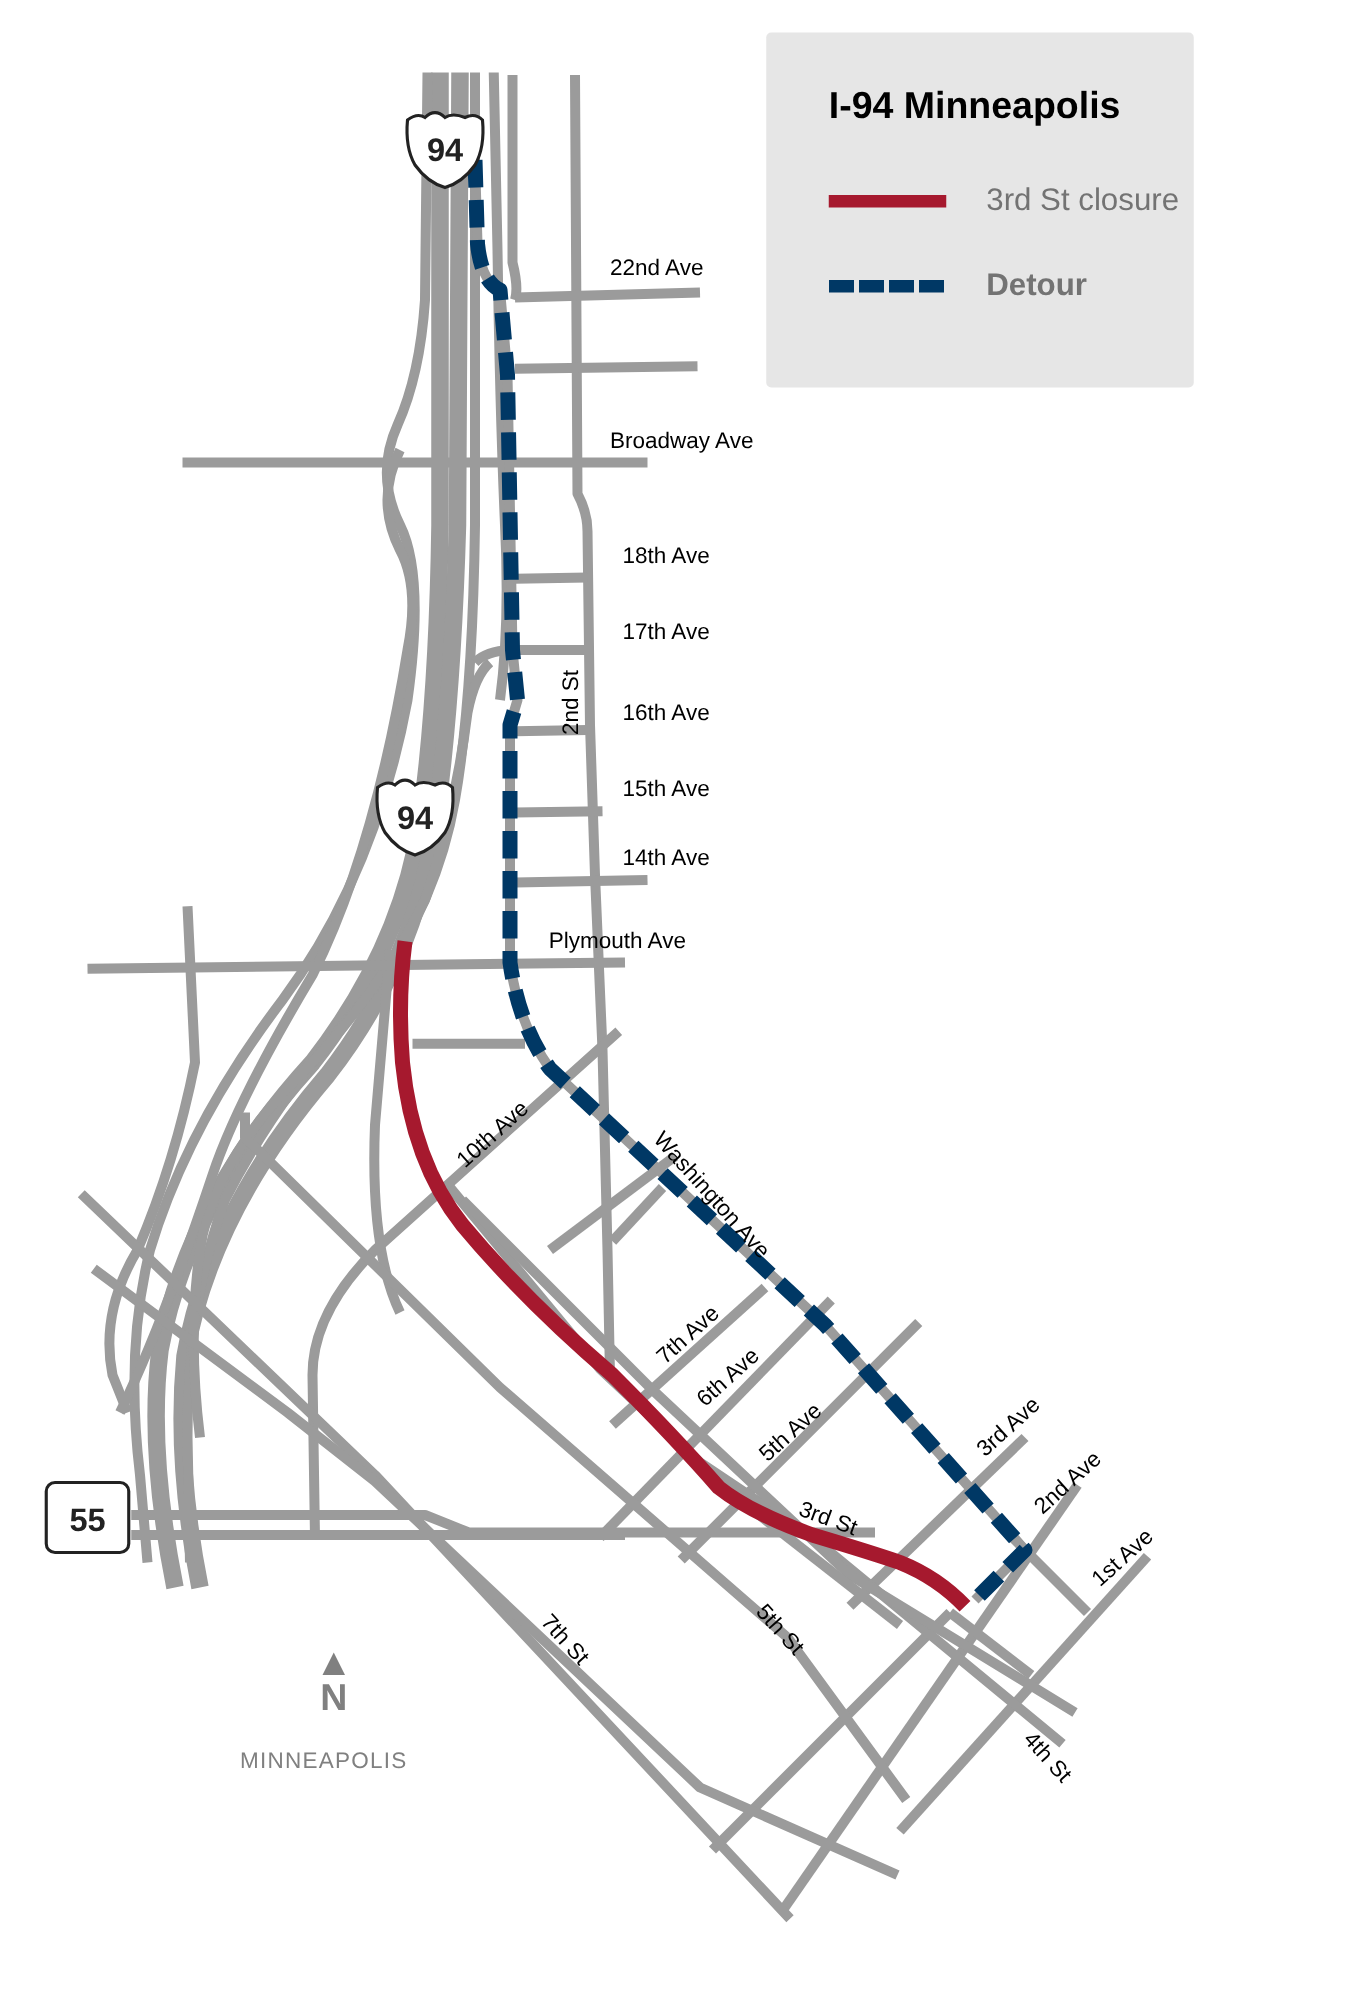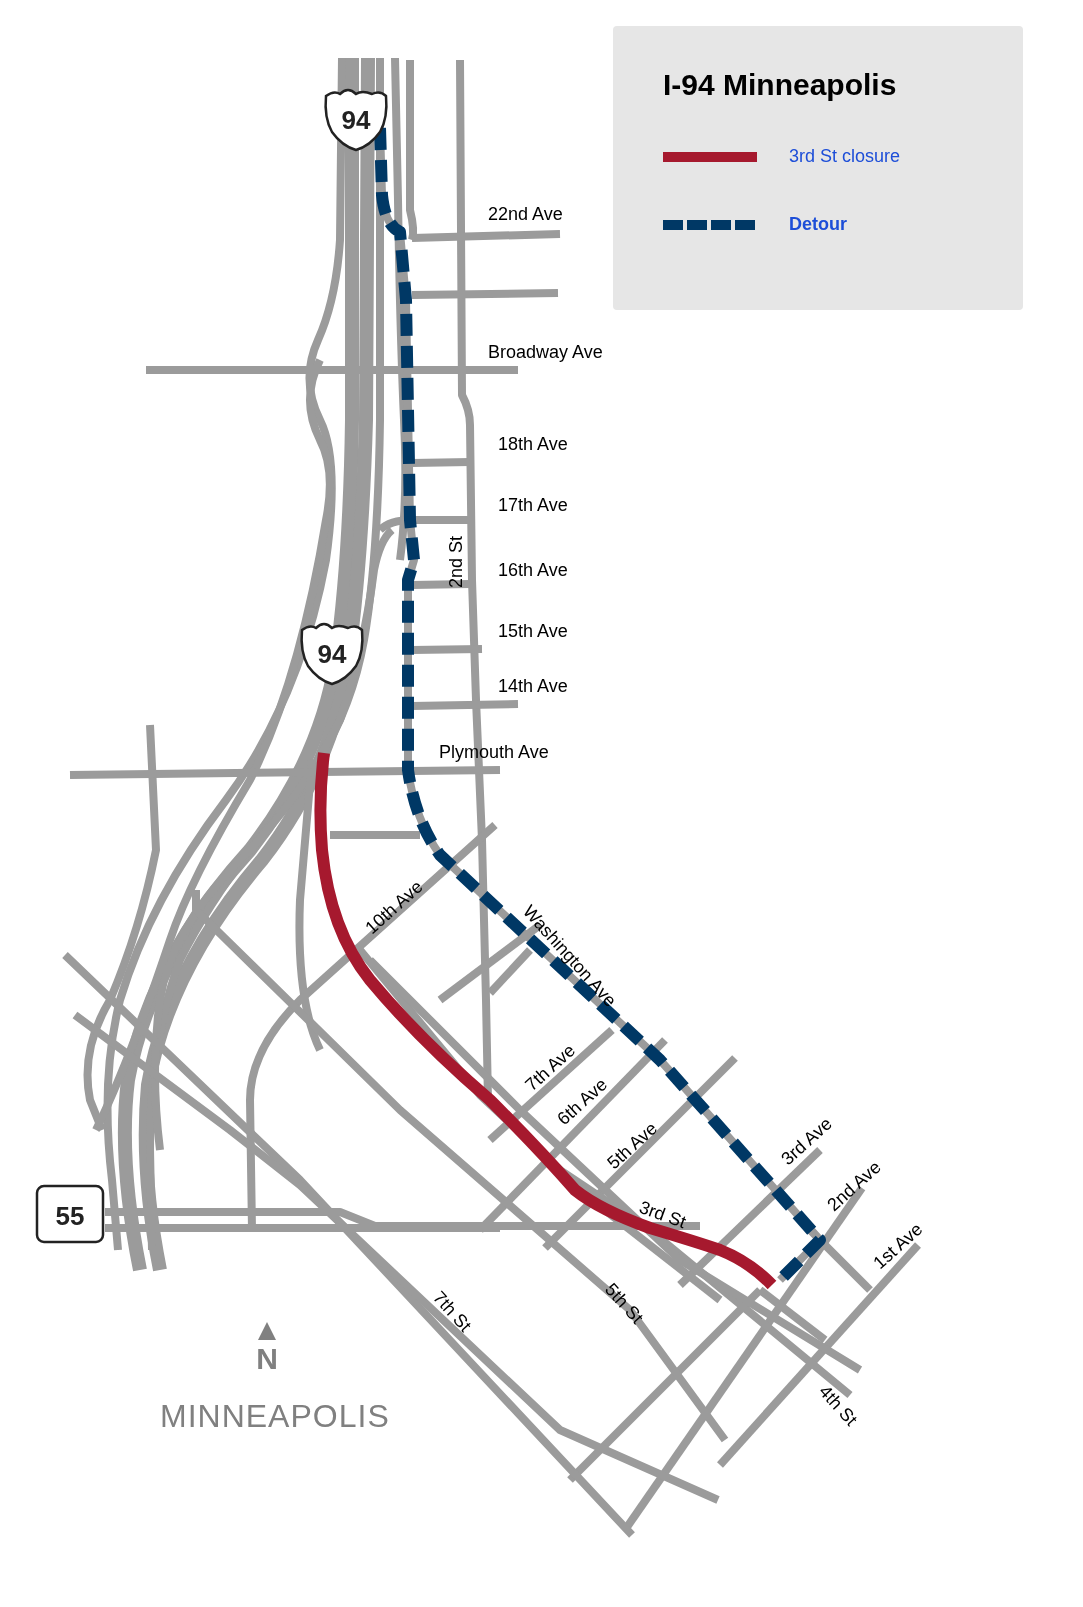--- a/index.html
+++ b/index.html
@@ -4,31 +4,31 @@
 <style>
   html, body { margin: 0; padding: 0; background: #ffffff; }
   body { width: 1083px; height: 1607px; position: relative; overflow: hidden; font-family: "Liberation Sans", sans-serif; }
   #map { position: absolute; left: 0; top: 0; }
   .road { fill: none; stroke: #9b9b9b; stroke-width: 8; stroke-linecap: butt; stroke-linejoin: round; }
   .fwy { fill: none; stroke: #9b9b9b; stroke-linecap: butt; stroke-linejoin: round; }
   .closure { fill: none; stroke: #a6192e; stroke-width: 12; stroke-linecap: butt; stroke-linejoin: round; }
   .detour-base { fill: none; stroke: #9b9b9b; stroke-width: 8; stroke-linejoin: round; }
   .detour { fill: none; stroke: #003865; stroke-width: 12; stroke-dasharray: 22 10; stroke-linejoin: round; }
   .lbl { font-family: "Liberation Sans", sans-serif; font-size: 18px; fill: #000000; }
-  .legend { position: absolute; left: 613px; top: 26px; width: 410px; height: 284px; background: #e6e6e6; border-radius: 4px; }
+  .legend { position: absolute; left: 613px; top: 26px; width: 342px; height: 284px; background: #e6e6e6; border-radius: 4px; }
   .legend-title { position: absolute; left: 50px; top: 42px; font-size: 30px; font-weight: bold; color: #000; font-family: "Liberation Sans", sans-serif; }
   .legend-row { position: absolute; left: 50px; display: flex; align-items: center; }
   .legend-row .swatch { width: 94px; height: 10px; margin-right: 32px; }
-  .legend-row .txt { font-size: 18px; color: #1d4ed8; font-family: "Liberation Sans", sans-serif; }
+  .legend-row .txt { font-size: 25px; color: #737373; font-family: "Liberation Sans", sans-serif; }
   .sw-closure { background: #a6192e; }
   .sw-detour { background: repeating-linear-gradient(90deg, #003865 0 20px, #e6e6e6 20px 24px); }
   .north { position: absolute; left: 252px; top: 1322px; text-align: center; width: 30px; }
   .north .arrow { width: 0; height: 0; border-left: 9px solid transparent; border-right: 9px solid transparent; border-bottom: 18px solid #808080; margin: 0 auto; }
   .north .n { font-size: 30px; font-weight: bold; color: #808080; line-height: 30px; margin-top: 4px; }
-  .city { position: absolute; left: 160px; top: 1398px; font-size: 32px; color: #808080; letter-spacing: 1px; font-family: "Liberation Sans", sans-serif; }
+  .city { position: absolute; left: 192px; top: 1398px; font-size: 18px; color: #808080; letter-spacing: 1px; font-family: "Liberation Sans", sans-serif; }
 </style>
 </head>
 <body>
 
 <svg id="map" width="1083" height="1607" viewBox="0 0 1083 1607">
 
   <g>
     <path class="fwy" stroke-width="14" d="M352 58 L352 420 Q350 560 336 660 Q320 760 250 850 Q150 960 128 1080 Q118 1160 140 1270"></path>
     <path class="fwy" stroke-width="14" d="M368 58 L366 420 Q362 560 348 660 Q332 770 262 860 Q168 970 148 1085 Q140 1170 160 1270"></path>
     <path class="fwy" stroke-width="8" d="M342 58 L340 240 Q336 300 318 340 Q300 380 320 420 Q340 460 326 560 Q300 700 226 800 Q150 900 120 1000 Q100 1080 112 1180 L118 1250"></path>

